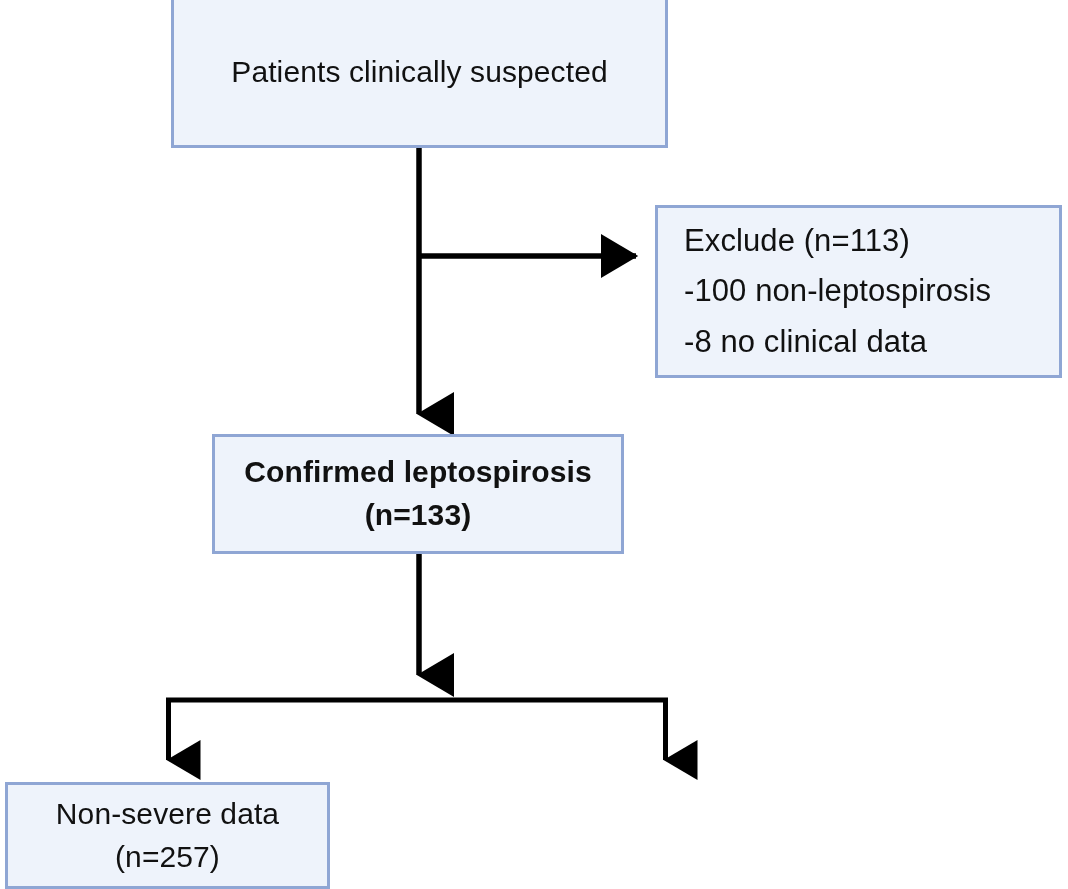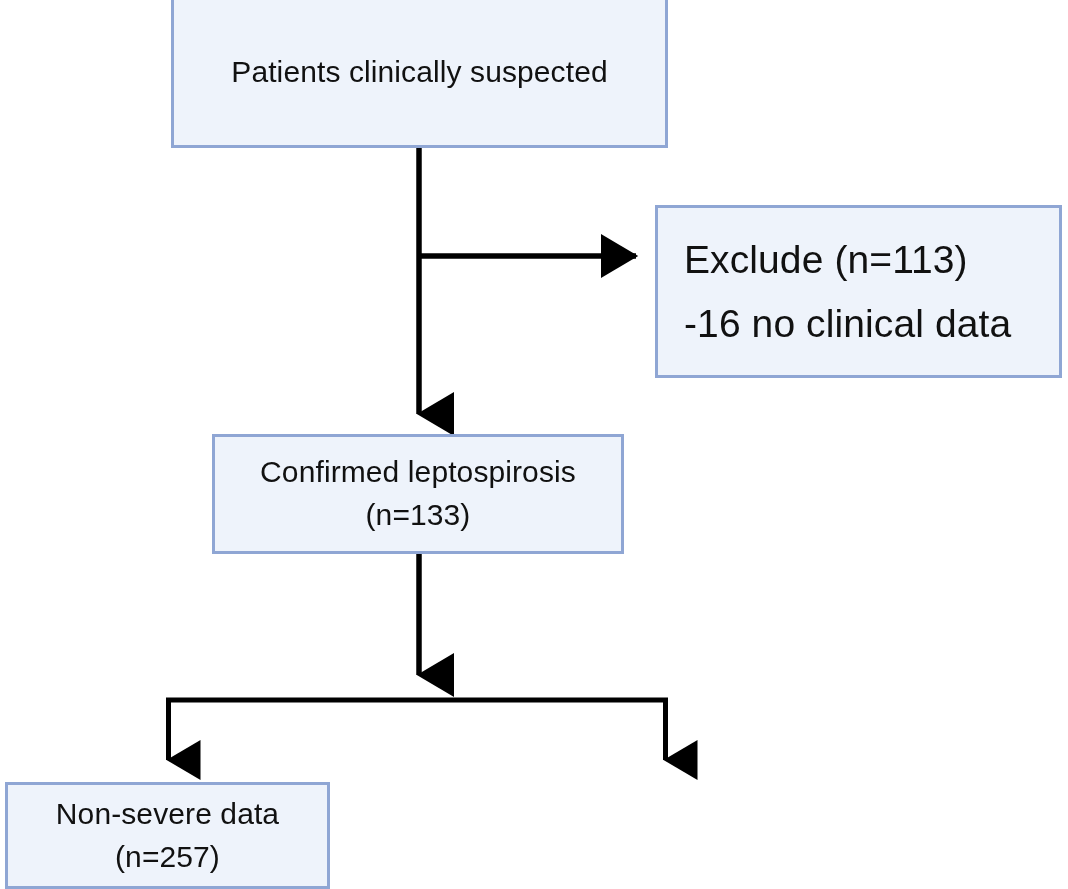--- a/index.html
+++ b/index.html
@@ -44,28 +44,29 @@
     left: 171px;
     top: -3px;
     width: 497px;
     height: 151px;
   }
   #node-exclude {
     left: 655px;
     top: 205px;
     width: 407px;
     height: 173px;
-    font-size: 39px;
+    font-size: 31px;
     line-height: 1.62;
   }
   #node-confirmed {
     left: 212px;
     top: 434px;
     width: 412px;
     height: 120px;
+    font-weight: bold;
   }
   #node-nonsevere {
     left: 5px;
     top: 782px;
     width: 325px;
     height: 107px;
   }
   #node-severe {
     left: 515px;
     top: 782px;
@@ -109,21 +110,22 @@
 
     <line x1="665.5" y1="698" x2="665.5" y2="760" stroke="#000000" stroke-width="5" marker-end="url(#arrowhead-down)"></line>
   </svg>
 
   <div class="node" id="node-suspected">
     <span class="line">Patients clinically suspected</span>
   </div>
 
   <div class="node left-align" id="node-exclude">
     <span class="line">Exclude (n=113)</span>
-    <span class="line">-16 no clinical data</span>
+    <span class="line">-100 non-leptospirosis</span>
+    <span class="line">-8 no clinical data</span>
   </div>
 
   <div class="node" id="node-confirmed">
     <span class="line">Confirmed leptospirosis</span>
     <span class="line">(n=133)</span>
   </div>
 
   <div class="node" id="node-nonsevere">
     <span class="line">Non-severe data</span>
     <span class="line">(n=257)</span>

